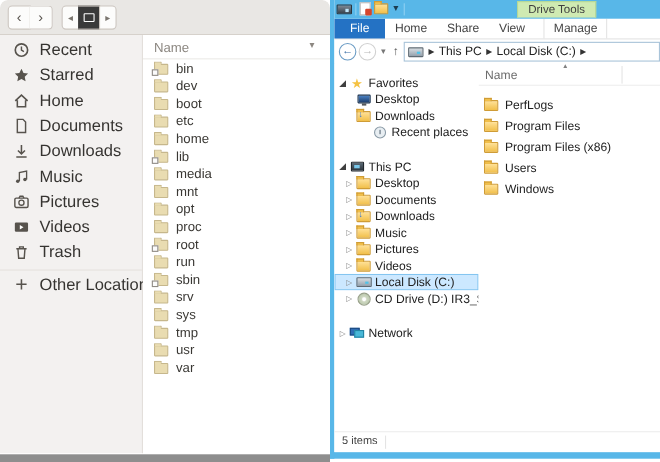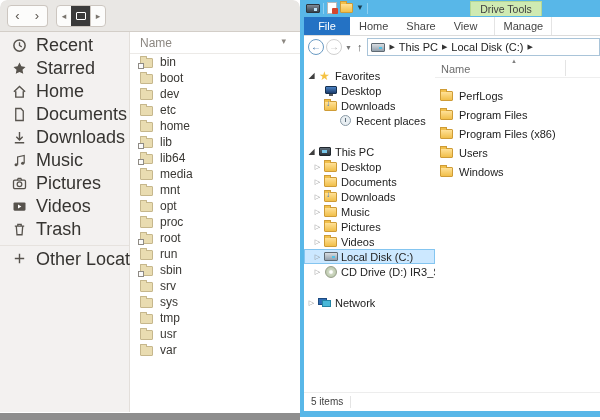--- a/index.html
+++ b/index.html
@@ -19,21 +19,21 @@
   .lw-prev { left:56px; width:16px; border-radius:4px 0 0 4px; font-size:9px; color:#7a756e; }
   .lw-scr  { left:71px; width:20px; border-left:none; border-right:none; background:#3a3a3a; }
   .lw-next { left:90px; width:16px; border-radius:0 4px 4px 0; font-size:9px; color:#7a756e; }
   .scr-glyph { display:inline-block; width:10px; height:8px; border:1px solid #fff; border-radius:1px;
         margin-top:6px; background:#3a3a3a; }
   .lw-body { display:flex; height:380px; }
   .lw-side { width:130px; background:#f3f1f0; border-right:1px solid #e3dfdb; padding-top:2px; }
   .lws-row { display:flex; align-items:center; height:23px; padding-left:12px; }
   .lws-row .ic { width:16px; height:16px; flex:0 0 16px; }
   .lws-row .ic svg { width:15px; height:15px; }
-  .lws-row .lb { margin-left:8px; font-size:18px; color:#363431; white-space:nowrap; }
+  .lws-row .lb { margin-left:8px; font-size:15px; color:#363431; white-space:nowrap; }
   .lws-other { margin-top:4px; border-top:1px solid #e6e2de; padding-top:4px; }
   .lw-list { flex:1; background:#fff; position:relative; }
   .lwl-header { height:22px; border-bottom:1px solid #eceae7; position:relative; }
   .lwl-header .hname { position:absolute; left:10px; top:4px; font-size:12px; color:#8c8781; }
   .lwl-header .hsort { position:absolute; right:14px; top:4px; font-size:9px; color:#8c8781; }
   .lwl-row { display:flex; align-items:center; height:16px; padding-left:10px; }
   .lwl-row .lb { margin-left:7px; font-size:12px; color:#3a3834; white-space:nowrap; }
   .gfolder { position:relative; width:13px; height:10px; flex:0 0 13px; background:#e9dcb1;
         border:1px solid #c6b78c; border-radius:1px; margin-top:1px; }
   .gfolder::before { content:""; position:absolute; top:-3px; left:-1px; width:5px; height:2px;
@@ -224,45 +224,39 @@
         </div>
         <div id="lw-rows">
             <div class="lwl-row">
               <span class="gfolder">
                 <span class="emblem"></span>
               </span>
               <span class="lb">bin</span>
             </div>
             <div class="lwl-row">
               <span class="gfolder"></span>
+              <span class="lb">dev</span>
+            </div>
+            <div class="lwl-row">
+              <span class="gfolder"></span>
               <span class="lb">boot</span>
-            </div>
-            <div class="lwl-row">
-              <span class="gfolder"></span>
-              <span class="lb">dev</span>
             </div>
             <div class="lwl-row">
               <span class="gfolder"></span>
               <span class="lb">etc</span>
             </div>
             <div class="lwl-row">
               <span class="gfolder"></span>
               <span class="lb">home</span>
             </div>
             <div class="lwl-row">
               <span class="gfolder">
                 <span class="emblem"></span>
               </span>
               <span class="lb">lib</span>
-            </div>
-            <div class="lwl-row">
-              <span class="gfolder">
-                <span class="emblem"></span>
-              </span>
-              <span class="lb">lib64</span>
             </div>
             <div class="lwl-row">
               <span class="gfolder"></span>
               <span class="lb">media</span>
             </div>
             <div class="lwl-row">
               <span class="gfolder"></span>
               <span class="lb">mnt</span>
             </div>
             <div class="lwl-row">

